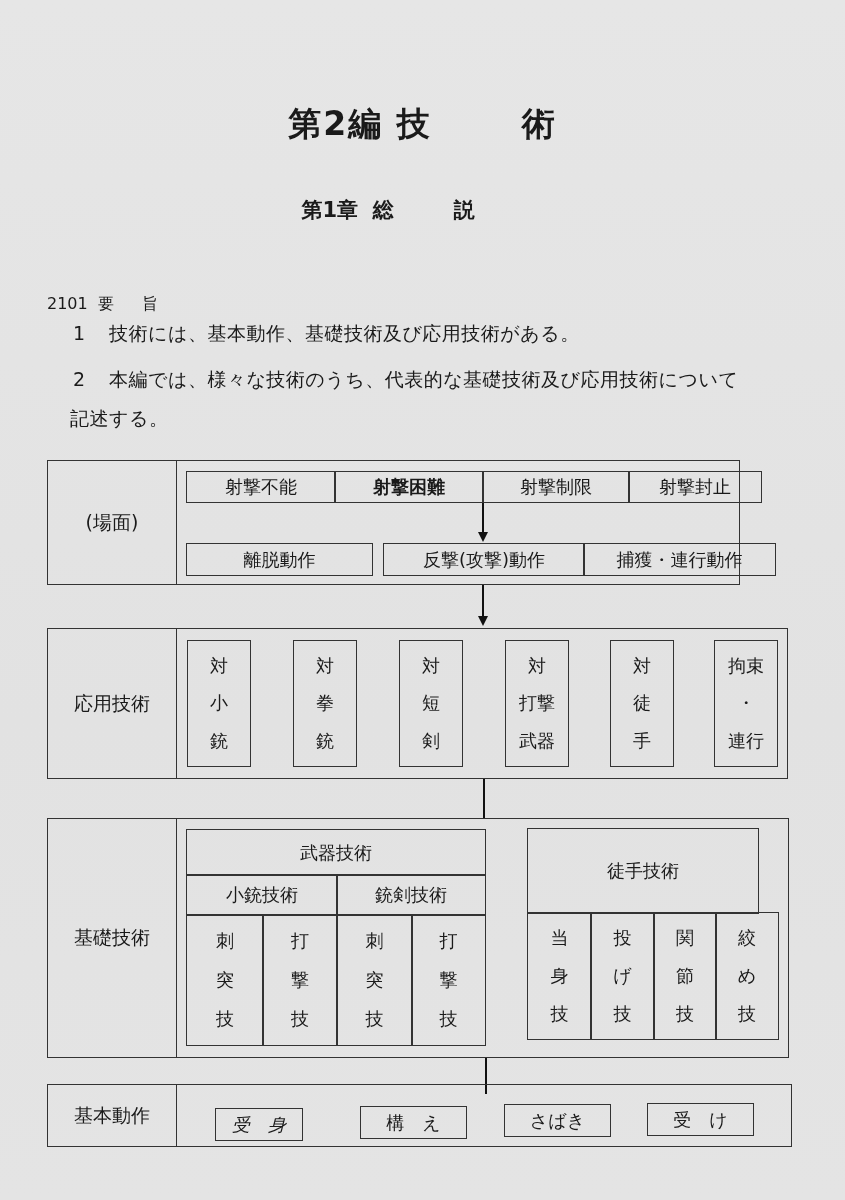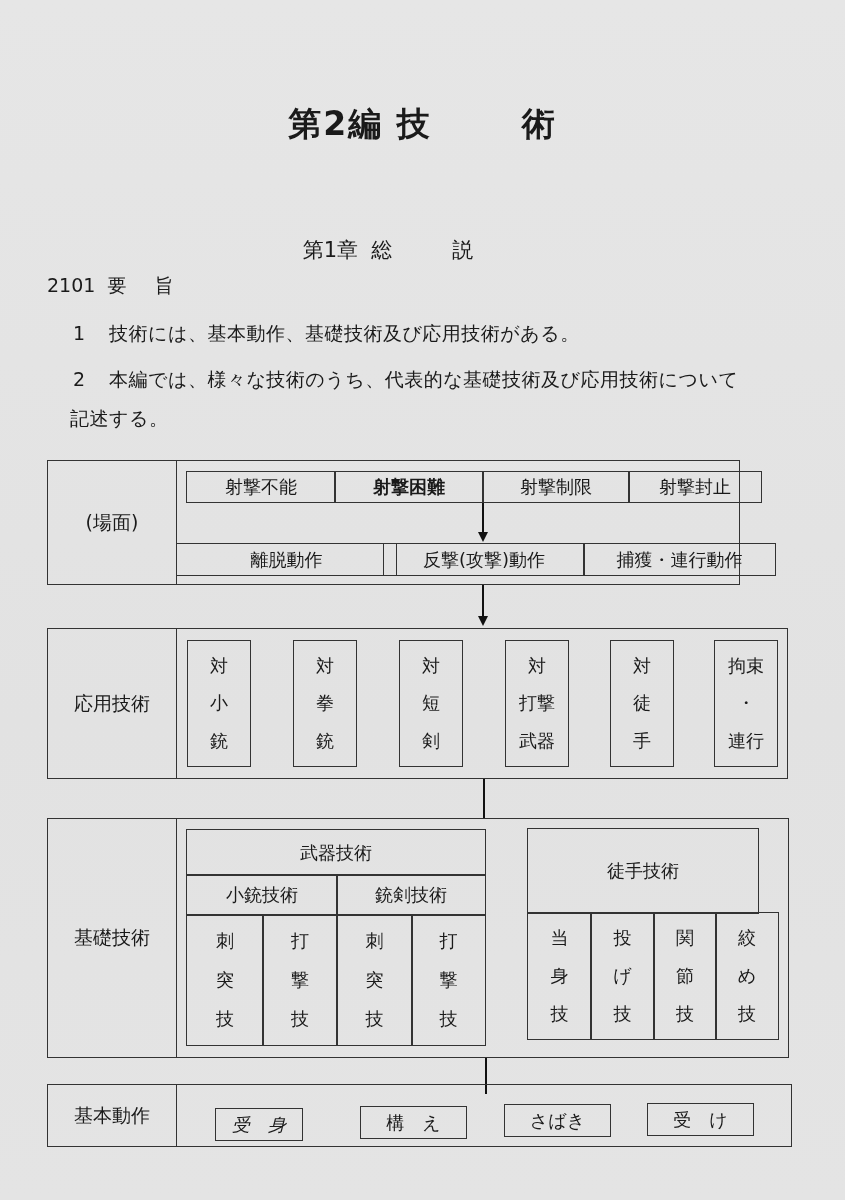--- a/index.html
+++ b/index.html
@@ -6,23 +6,23 @@
   body {
     width: 845px; height: 1200px; overflow: hidden;
     background: #e4e4e4;
     font-family: "DejaVu Sans", "Liberation Sans", sans-serif;
     color: #1a1a1a;
     position: relative;
   }
   .page { position: absolute; inset: 0; background: linear-gradient(180deg,#e6e6e6 0%,#e2e2e2 60%,#e4e4e4 100%); }
   .title { position: absolute; left: 0; width: 845px; top: 102px; text-align: center; font-size: 33px; font-weight: bold; letter-spacing: 2px; }
   .title .sp { display: inline-block; width: 90px; }
-  .chapter { position: absolute; left: 0; width: 776px; top: 196px; text-align: center; font-size: 21px; font-weight: normal; margin-top: 40px; }
+  .chapter { position: absolute; left: 0; width: 776px; top: 196px; text-align: center; font-size: 21px; font-weight: bold; }
   .chapter .sp { display: inline-block; width: 60px; }
-  .section { position: absolute; left: 47px; top: 273px; font-size: 19px; }
+  .section { position: absolute; left: 47px; top: 294px; font-size: 16px; }
   .section .sp { display: inline-block; width: 28px; }
   .para { position: absolute; font-size: 19px; letter-spacing: 0.5px; }
   .p1 { left: 73px; top: 321px; }
   .p2 { left: 73px; top: 367px; }
   .p2b { left: 70px; top: 406px; }
   .num { display: inline-block; width: 36px; }
 
   .box { position: absolute; border: 1.5px solid #333; box-sizing: border-box; }
   .row-label { position: absolute; border-right: 1.5px solid #333; box-sizing: border-box; display: flex; align-items: center; justify-content: center; font-size: 19px; }
   .cell { position: absolute; border: 1.5px solid #333; box-sizing: border-box; display: flex; align-items: center; justify-content: center; font-size: 18px; background: transparent; }
@@ -60,21 +60,21 @@
     <div class="row-label" style="left:0;top:0;width:129px;height:100%;">(場面)</div>
   </div>
   <div class="cell" style="left:186px;top:471px;width:150px;height:32px;">射撃不能</div>
   <div class="cell" style="left:334px;top:471px;width:150px;height:32px;font-weight:bold;">射撃困難</div>
   <div class="cell" style="left:482px;top:471px;width:148px;height:32px;">射撃制限</div>
   <div class="cell" style="left:628px;top:471px;width:134px;height:32px;">射撃封止</div>
 
   <div class="line" style="left:482px;top:503px;height:30px;"></div>
   <div class="arrow" style="left:478px;top:532px;"></div>
 
-  <div class="cell" style="left:176px;top:543px;width:221px;height:33px;">離脱動作</div>
+  <div class="cell" style="left:186px;top:543px;width:187px;height:33px;">離脱動作</div>
   <div class="cell" style="left:383px;top:543px;width:202px;height:33px;">反撃(攻撃)動作</div>
   <div class="cell" style="left:583px;top:543px;width:193px;height:33px;">捕獲・連行動作</div>
 
   <div class="line" style="left:482px;top:585px;height:32px;"></div>
   <div class="arrow" style="left:478px;top:616px;"></div>
 
   <div class="box" style="left:47px;top:628px;width:741px;height:151px;">
     <div class="row-label" style="left:0;top:0;width:129px;height:100%;">応用技術</div>
   </div>
   <div class="vcol" style="left:187px;top:640px;width:64px;height:127px;">

